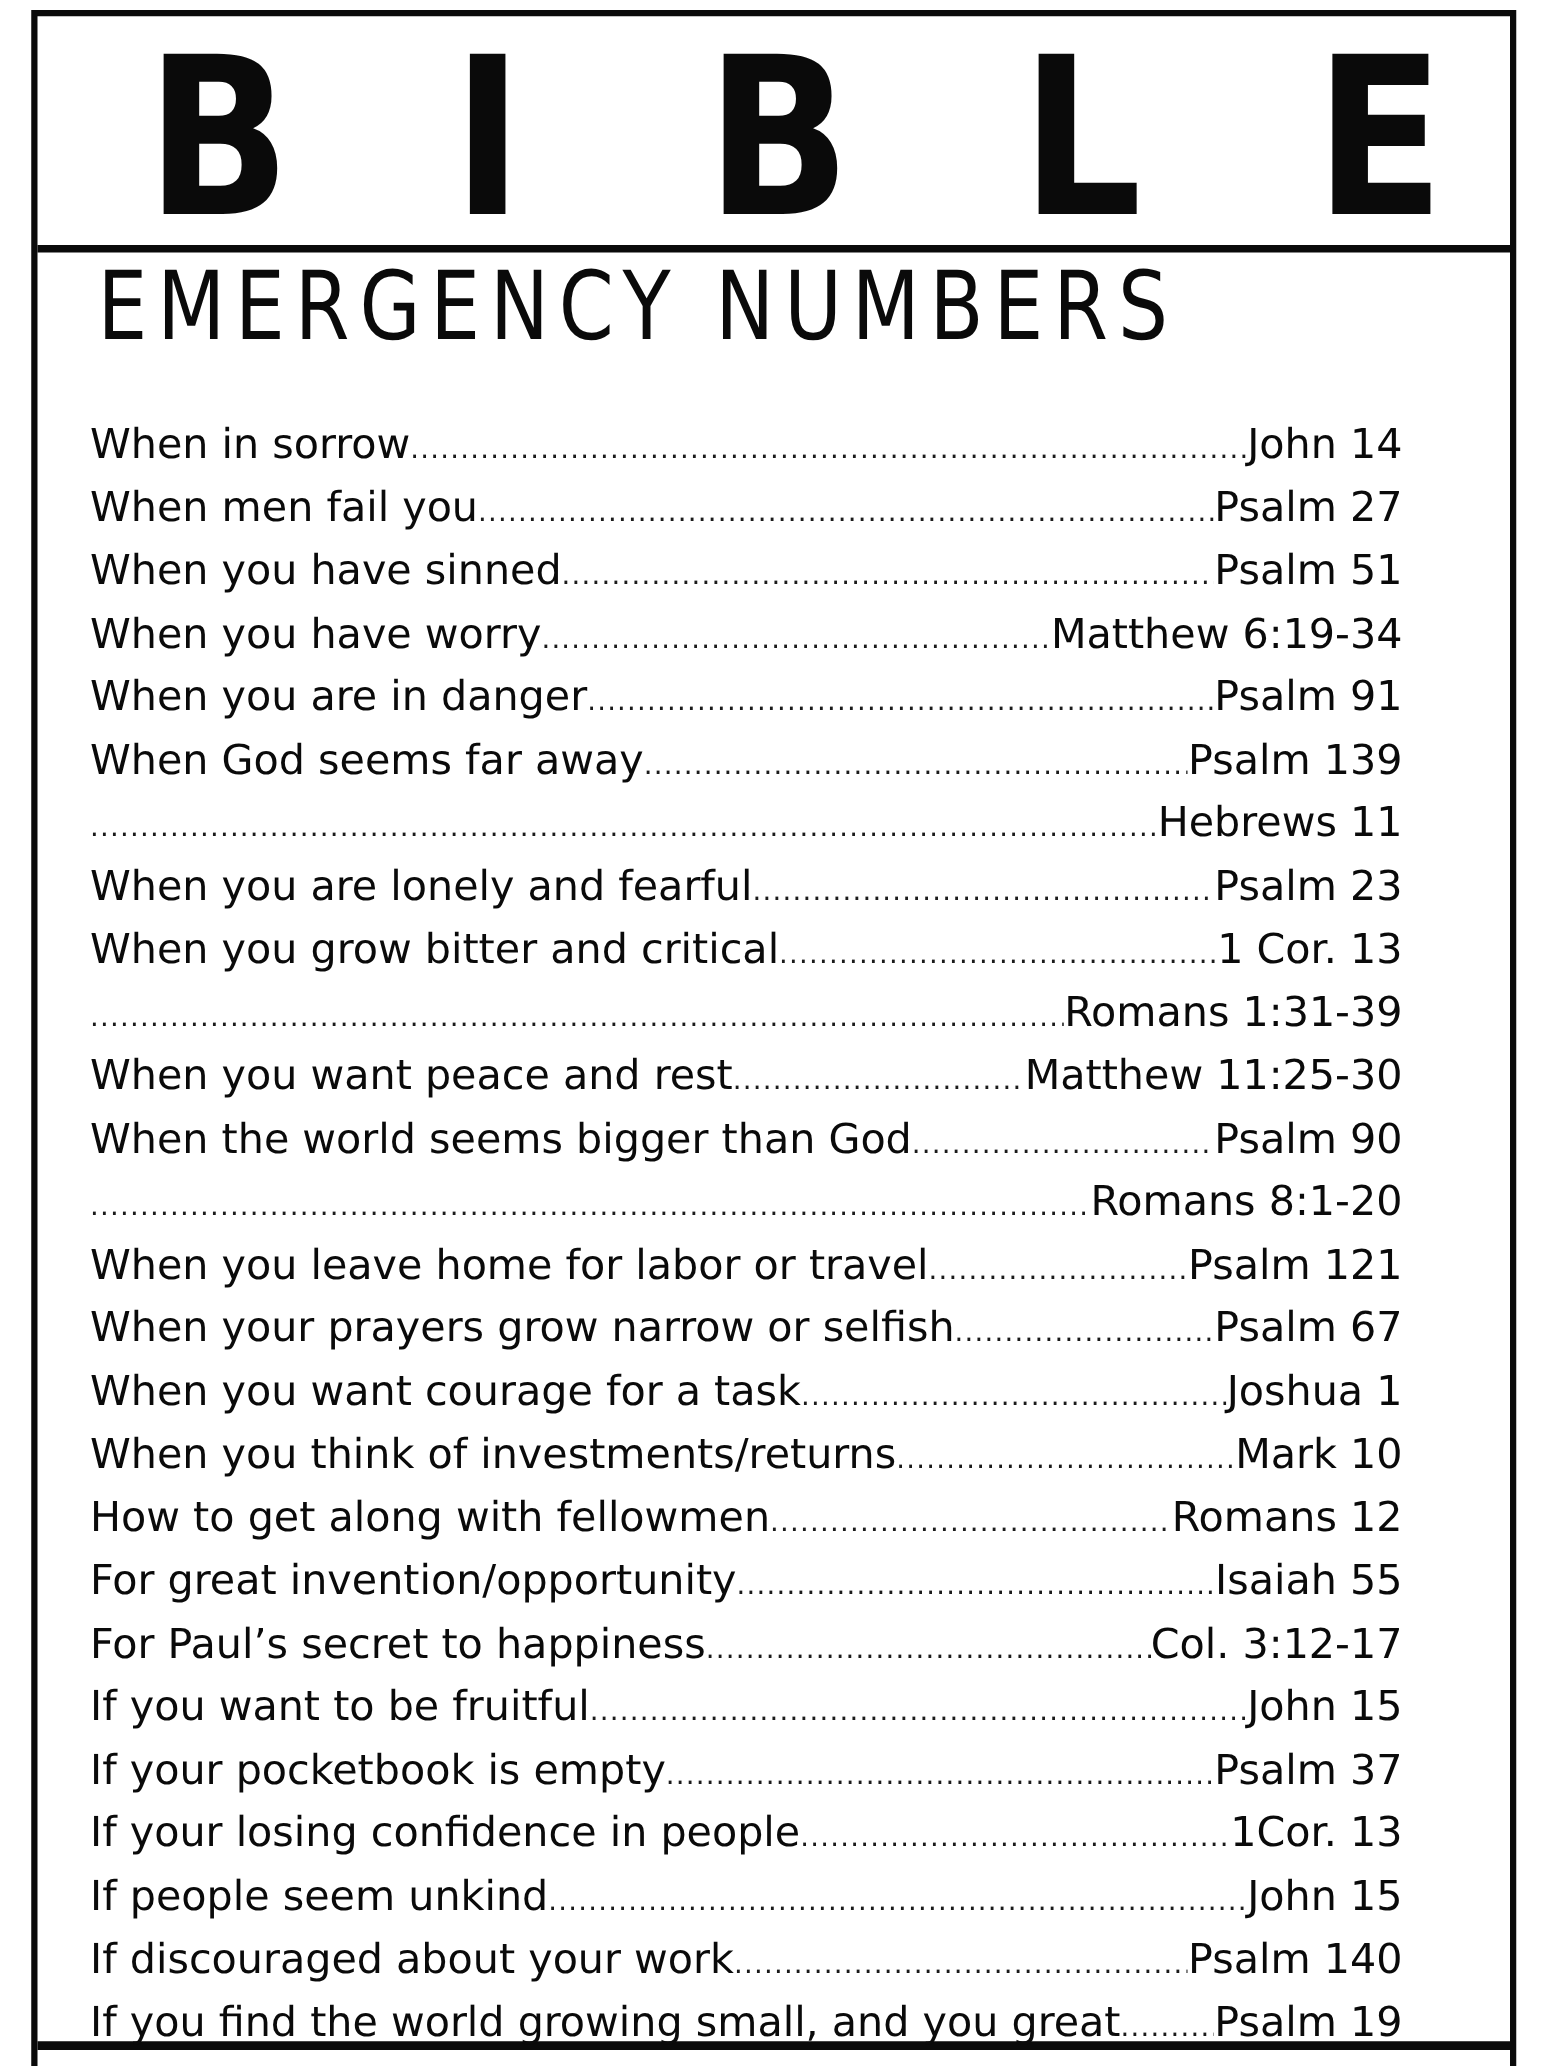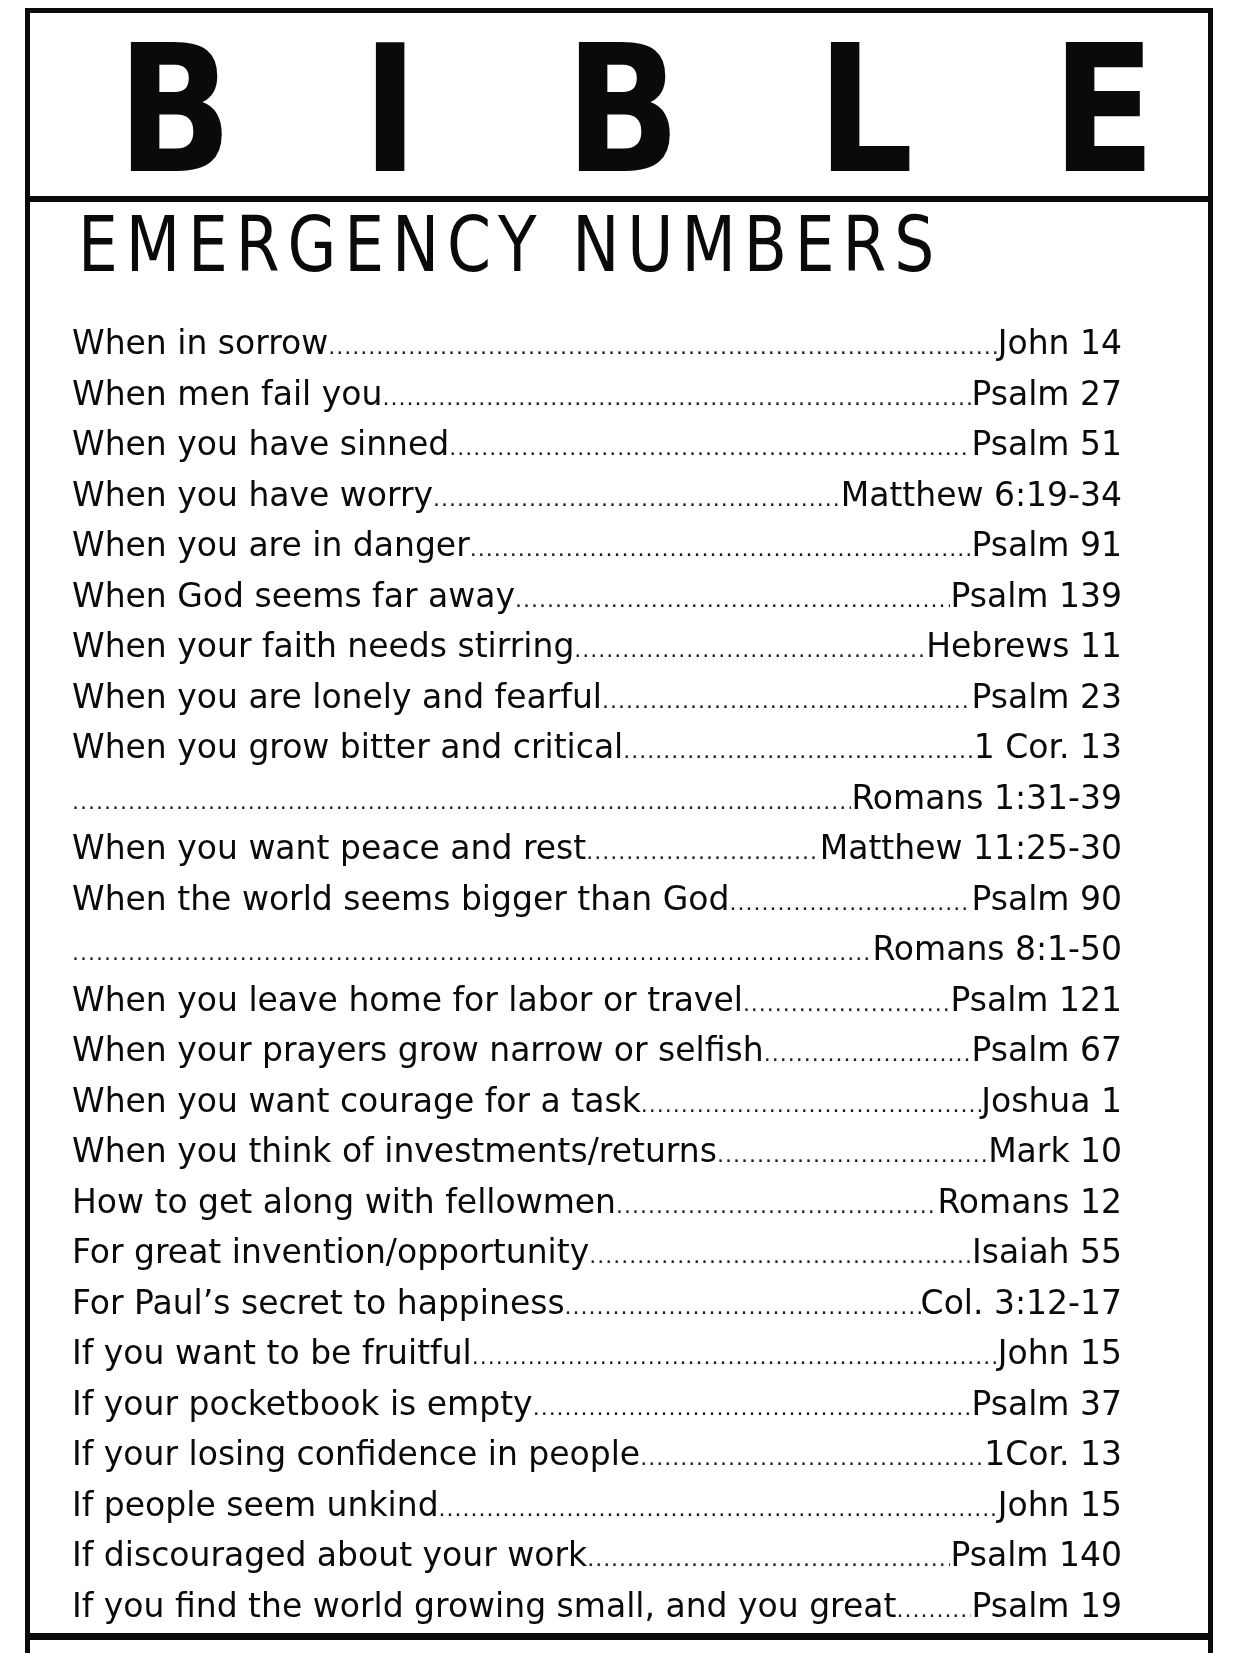--- a/index.html
+++ b/index.html
@@ -1,21 +1,21 @@
 <!DOCTYPE html>
 <html><head>
 <meta charset="utf-8">
 <style>
   html, body { margin: 0; padding: 0; background: #ffffff; }
   body { width: 1240px; height: 1653px; position: relative; overflow: hidden; font-family: "DejaVu Sans", sans-serif; color: #0a0a0a; }
   .frame { position: absolute; left: 25px; top: 8px; width: 1188px; height: 1700px; box-sizing: border-box; border: 5px solid #0a0a0a; }
   .title-box { position: absolute; left: 0; top: 0; width: 100%; height: 183px; border-bottom: 6px solid #0a0a0a; box-sizing: content-box; }
   .title-letter { position: absolute; top: 28px; font-family: "DejaVu Sans", sans-serif; font-weight: bold; font-size: 176px; line-height: 140px; height: 140px; transform: scaleX(0.86); transform-origin: left top; }
   .subtitle { position: absolute; left: 78px; top: 214px; width: 1050px; height: 62px; font-family: "DejaVu Sans", sans-serif; font-size: 76px; line-height: 62px; letter-spacing: 9.5px; white-space: nowrap; transform: scaleX(0.83); transform-origin: left top; }
-  .list { position: absolute; left: 72px; top: 318px; width: 1050px; }
+  .list { position: absolute; left: 72px; top: 330px; width: 1050px; }
   .row { position: relative; display: flex; align-items: baseline; height: 50.5px; line-height: 50.5px; font-size: 33px; white-space: nowrap; overflow: hidden; }
   .row .label { flex: 0 0 auto; transform-origin: left center; }
   .row .leader { flex: 1 1 auto; overflow: hidden; font-size: 22px; letter-spacing: 1px; white-space: nowrap; color: #1a1a1a; }
   .row .ref { flex: 0 0 auto; }
   .bottom-rule { position: absolute; left: 0; top: 1620px; width: 100%; height: 7px; background: #0a0a0a; }
 </style>
 </head>
 <body>
 
 <div class="frame">
@@ -56,21 +56,20 @@
     <span class="label">When you are in danger</span>
     <span class="leader">......................................................................................................................................................................................................................................................</span>
     <span class="ref">Psalm 91</span>
   </div>
     <div class="row">
     <span class="label">When God seems far away</span>
     <span class="leader">......................................................................................................................................................................................................................................................</span>
     <span class="ref">Psalm 139</span>
   </div>
     <div class="row">
-    <span class="label">When your faith needs stirring</span>
     <span class="leader">......................................................................................................................................................................................................................................................</span>
     <span class="ref">Hebrews 11</span>
   </div>
     <div class="row">
     <span class="label">When you are lonely and fearful</span>
     <span class="leader">......................................................................................................................................................................................................................................................</span>
     <span class="ref">Psalm 23</span>
   </div>
     <div class="row">
     <span class="label">When you grow bitter and critical</span>
@@ -86,21 +85,21 @@
     <span class="leader">......................................................................................................................................................................................................................................................</span>
     <span class="ref">Matthew 11:25-30</span>
   </div>
     <div class="row">
     <span class="label">When the world seems bigger than God </span>
     <span class="leader">......................................................................................................................................................................................................................................................</span>
     <span class="ref">Psalm 90</span>
   </div>
     <div class="row">
     <span class="leader">......................................................................................................................................................................................................................................................</span>
-    <span class="ref">Romans 8:1-50</span>
+    <span class="ref">Romans 8:1-20</span>
   </div>
     <div class="row">
     <span class="label">When you leave home for labor or travel</span>
     <span class="leader">......................................................................................................................................................................................................................................................</span>
     <span class="ref">Psalm 121</span>
   </div>
     <div class="row">
     <span class="label">When your prayers grow narrow or selfish</span>
     <span class="leader">......................................................................................................................................................................................................................................................</span>
     <span class="ref">Psalm 67</span>

